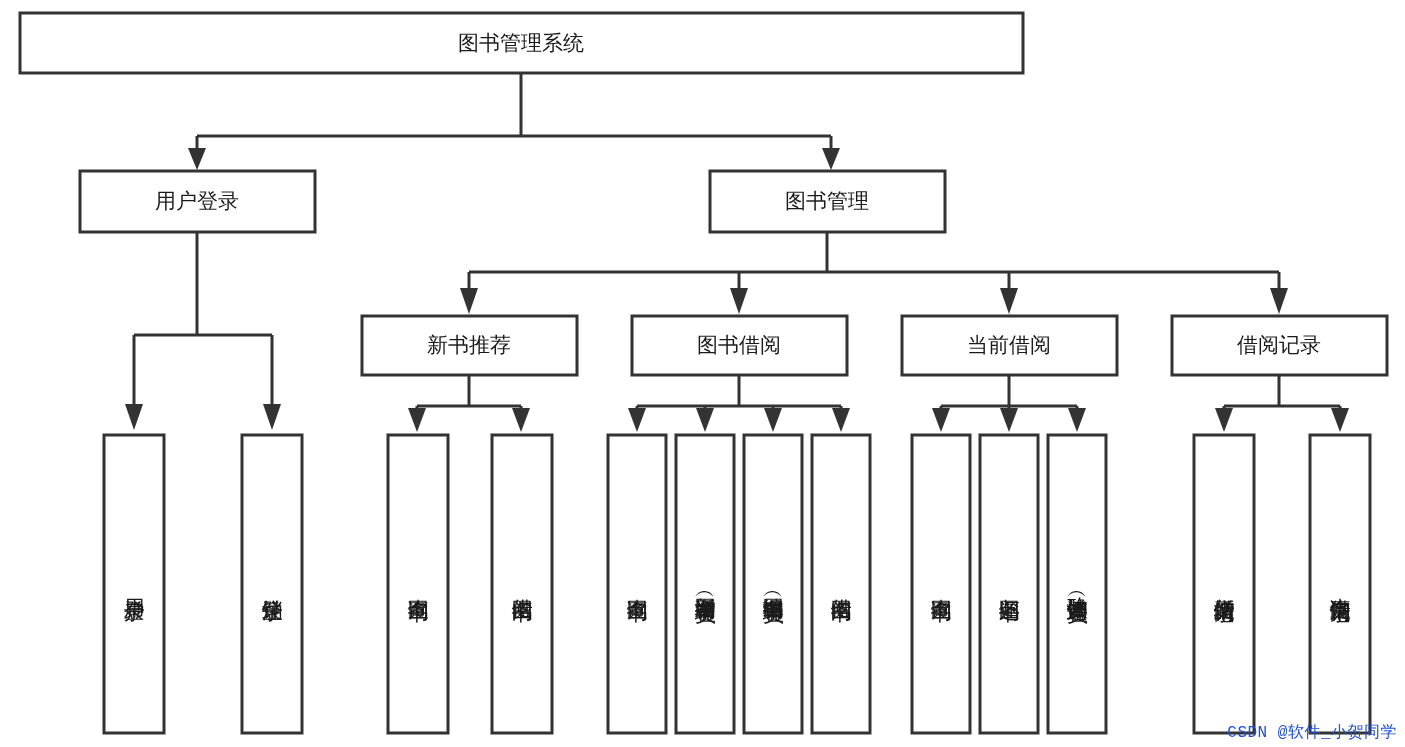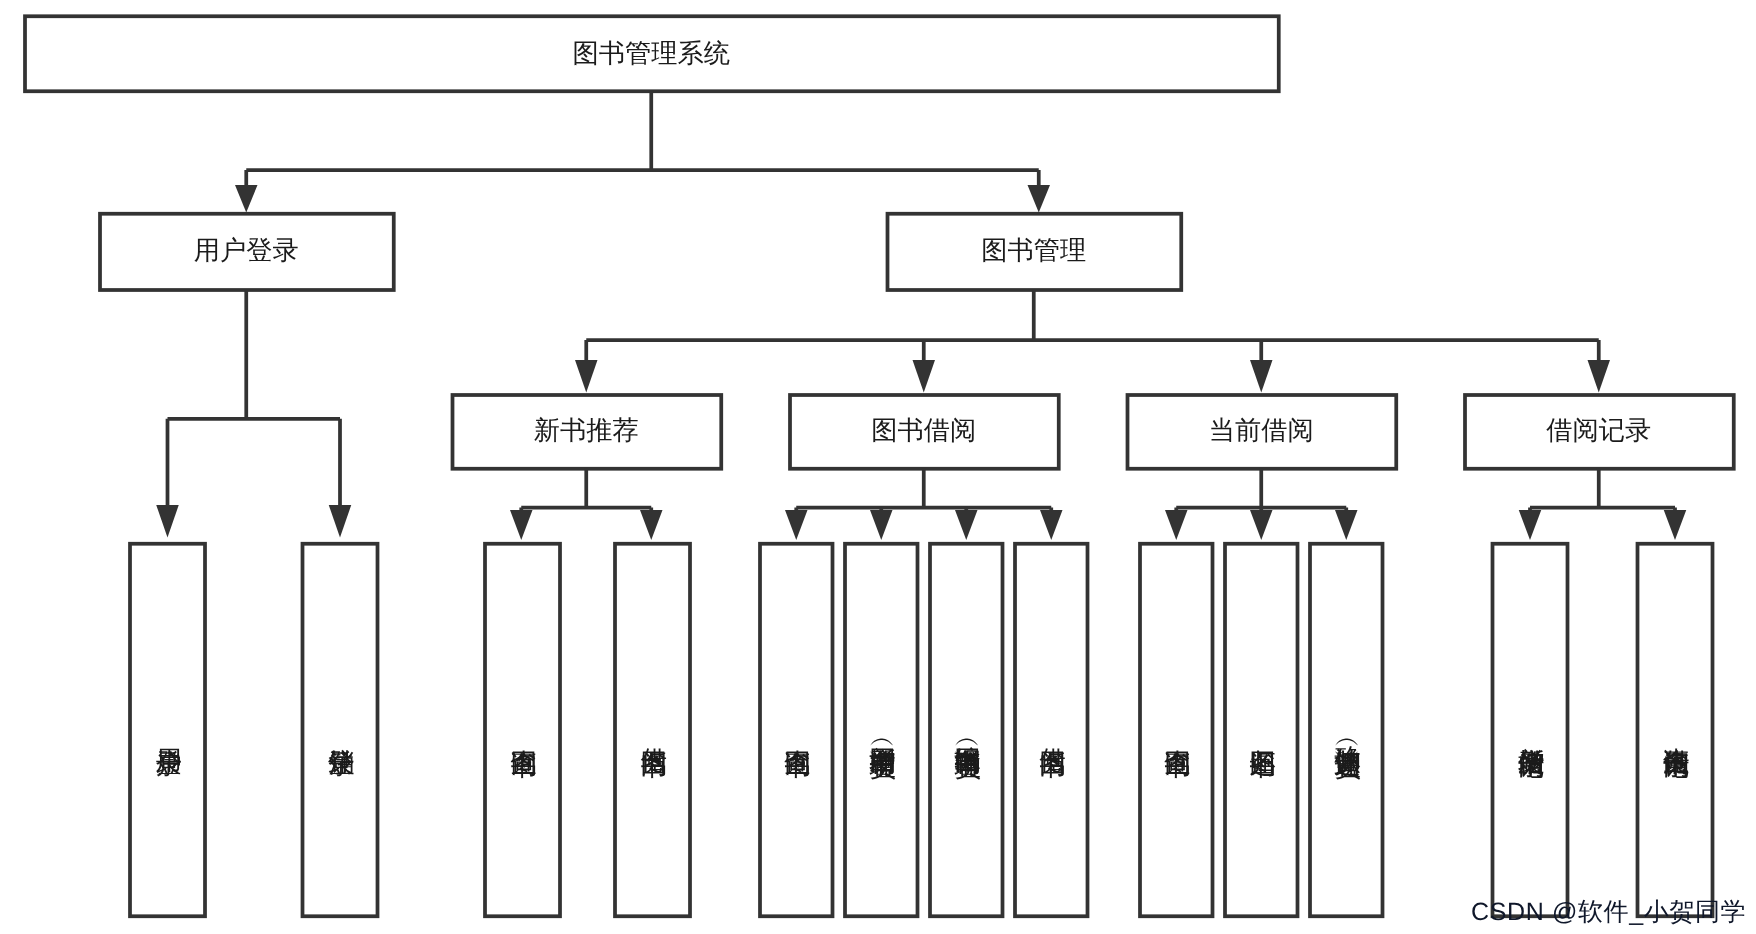--- a/index.html
+++ b/index.html
@@ -60,23 +60,23 @@
     letter-spacing: 1px;
     text-align: center;
     white-space: nowrap;
     pointer-events: none;
     user-select: none;
   }
   .watermark {
     position: absolute;
     right: 8px;
     bottom: 4px;
-    font-family: Liberation Sans, sans-serif;
-    font-size: 20px;
-    color: #0f172a;
+    font-family: Liberation Mono, monospace;
+    font-size: 16px;
+    color: #1d4ed8;
     letter-spacing: 0.5px;
     white-space: nowrap;
   }
 </style>
 </head>
 <body>
 
 <div id="diagram-root">
 
   <svg id="flow" viewBox="0 0 1405 747" xmlns="http://www.w3.org/2000/svg">

